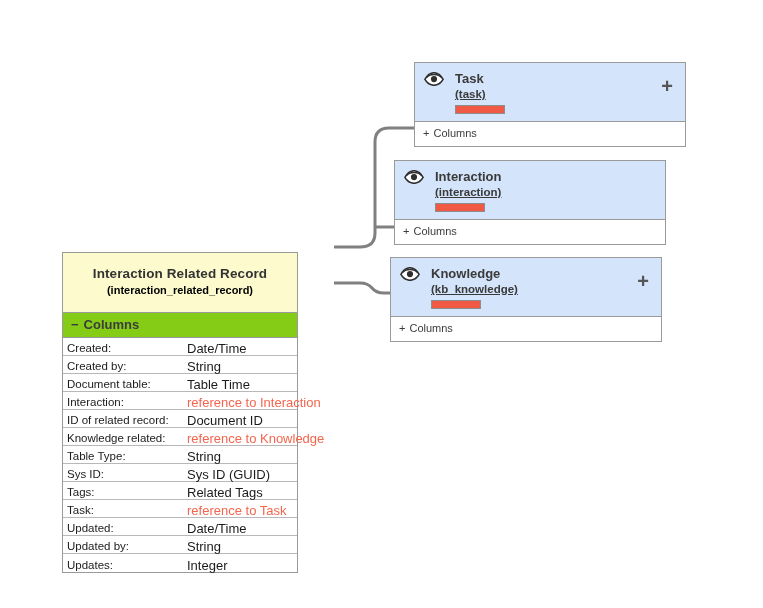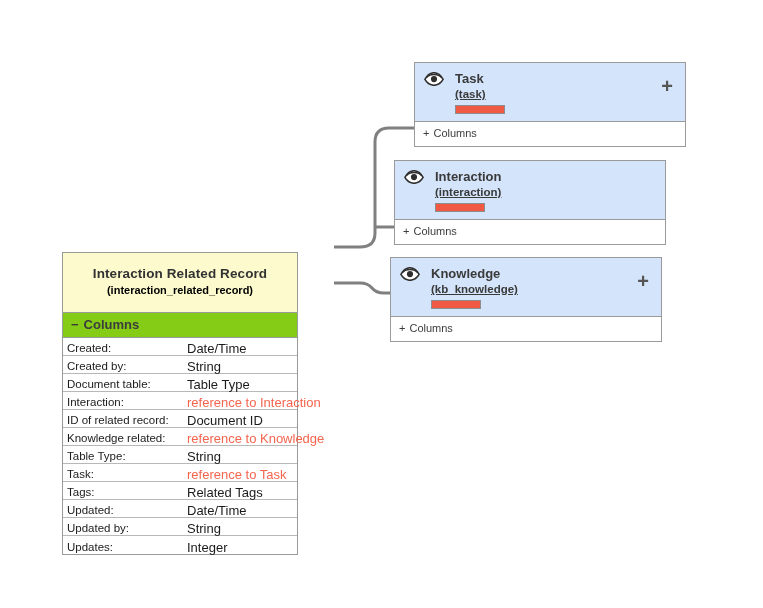--- a/index.html
+++ b/index.html
@@ -210,45 +210,49 @@
         <div class="col-row">
           <div class="col-name">Created:</div>
           <div class="col-type">Date/Time</div>
         </div>
         <div class="col-row">
           <div class="col-name">Created by:</div>
           <div class="col-type">String</div>
         </div>
         <div class="col-row">
           <div class="col-name">Document table:</div>
-          <div class="col-type">Table Type</div>
+          <div class="col-type">Table Time</div>
         </div>
         <div class="col-row">
           <div class="col-name">Interaction:</div>
           <div class="col-type ref">reference to Interaction</div>
         </div>
         <div class="col-row">
           <div class="col-name">ID of related record:</div>
           <div class="col-type">Document ID</div>
         </div>
         <div class="col-row">
           <div class="col-name">Knowledge related:</div>
           <div class="col-type ref">reference to Knowledge</div>
         </div>
         <div class="col-row">
           <div class="col-name">Table Type:</div>
           <div class="col-type">String</div>
         </div>
         <div class="col-row">
+          <div class="col-name">Sys ID:</div>
+          <div class="col-type">Sys ID (GUID)</div>
+        </div>
+        <div class="col-row">
+          <div class="col-name">Tags:</div>
+          <div class="col-type">Related Tags</div>
+        </div>
+        <div class="col-row">
           <div class="col-name">Task:</div>
           <div class="col-type ref">reference to Task</div>
-        </div>
-        <div class="col-row">
-          <div class="col-name">Tags:</div>
-          <div class="col-type">Related Tags</div>
         </div>
         <div class="col-row">
           <div class="col-name">Updated:</div>
           <div class="col-type">Date/Time</div>
         </div>
         <div class="col-row">
           <div class="col-name">Updated by:</div>
           <div class="col-type">String</div>
         </div>
         <div class="col-row">

